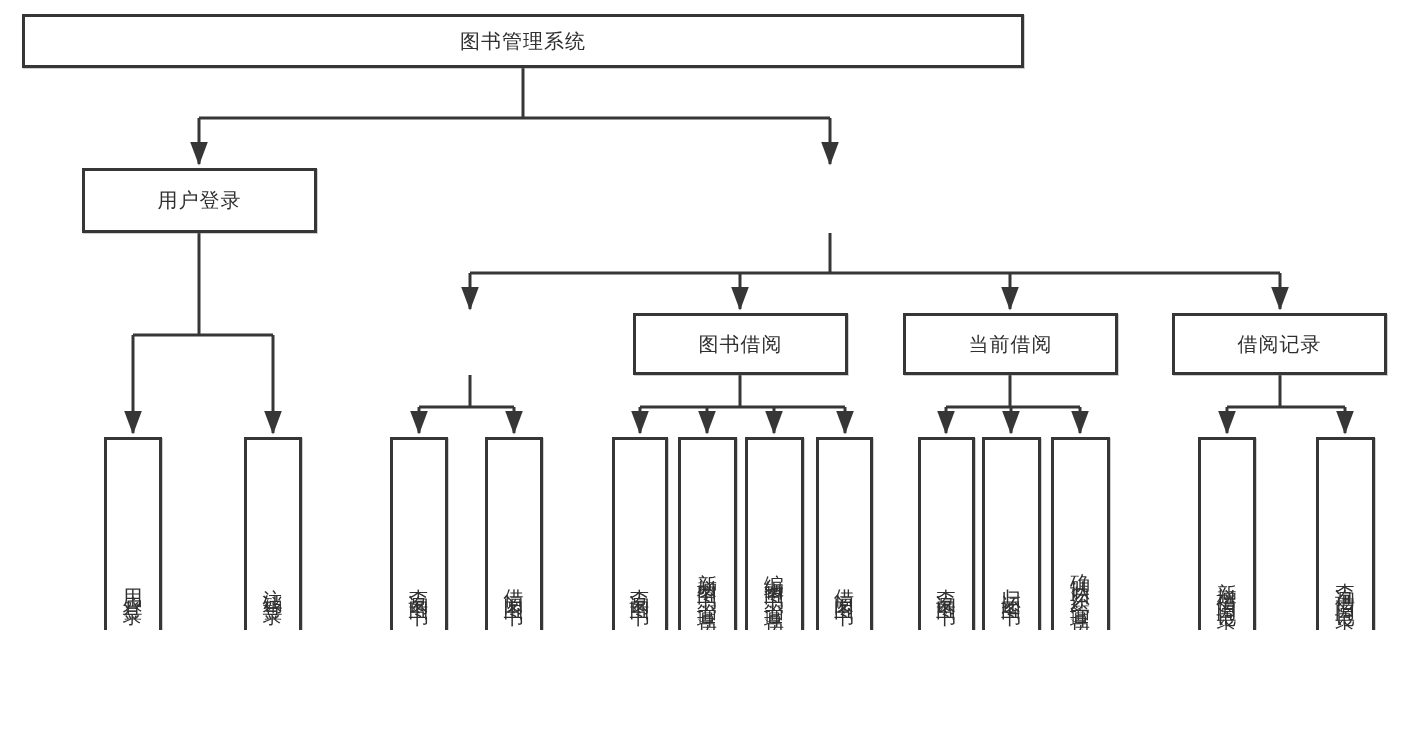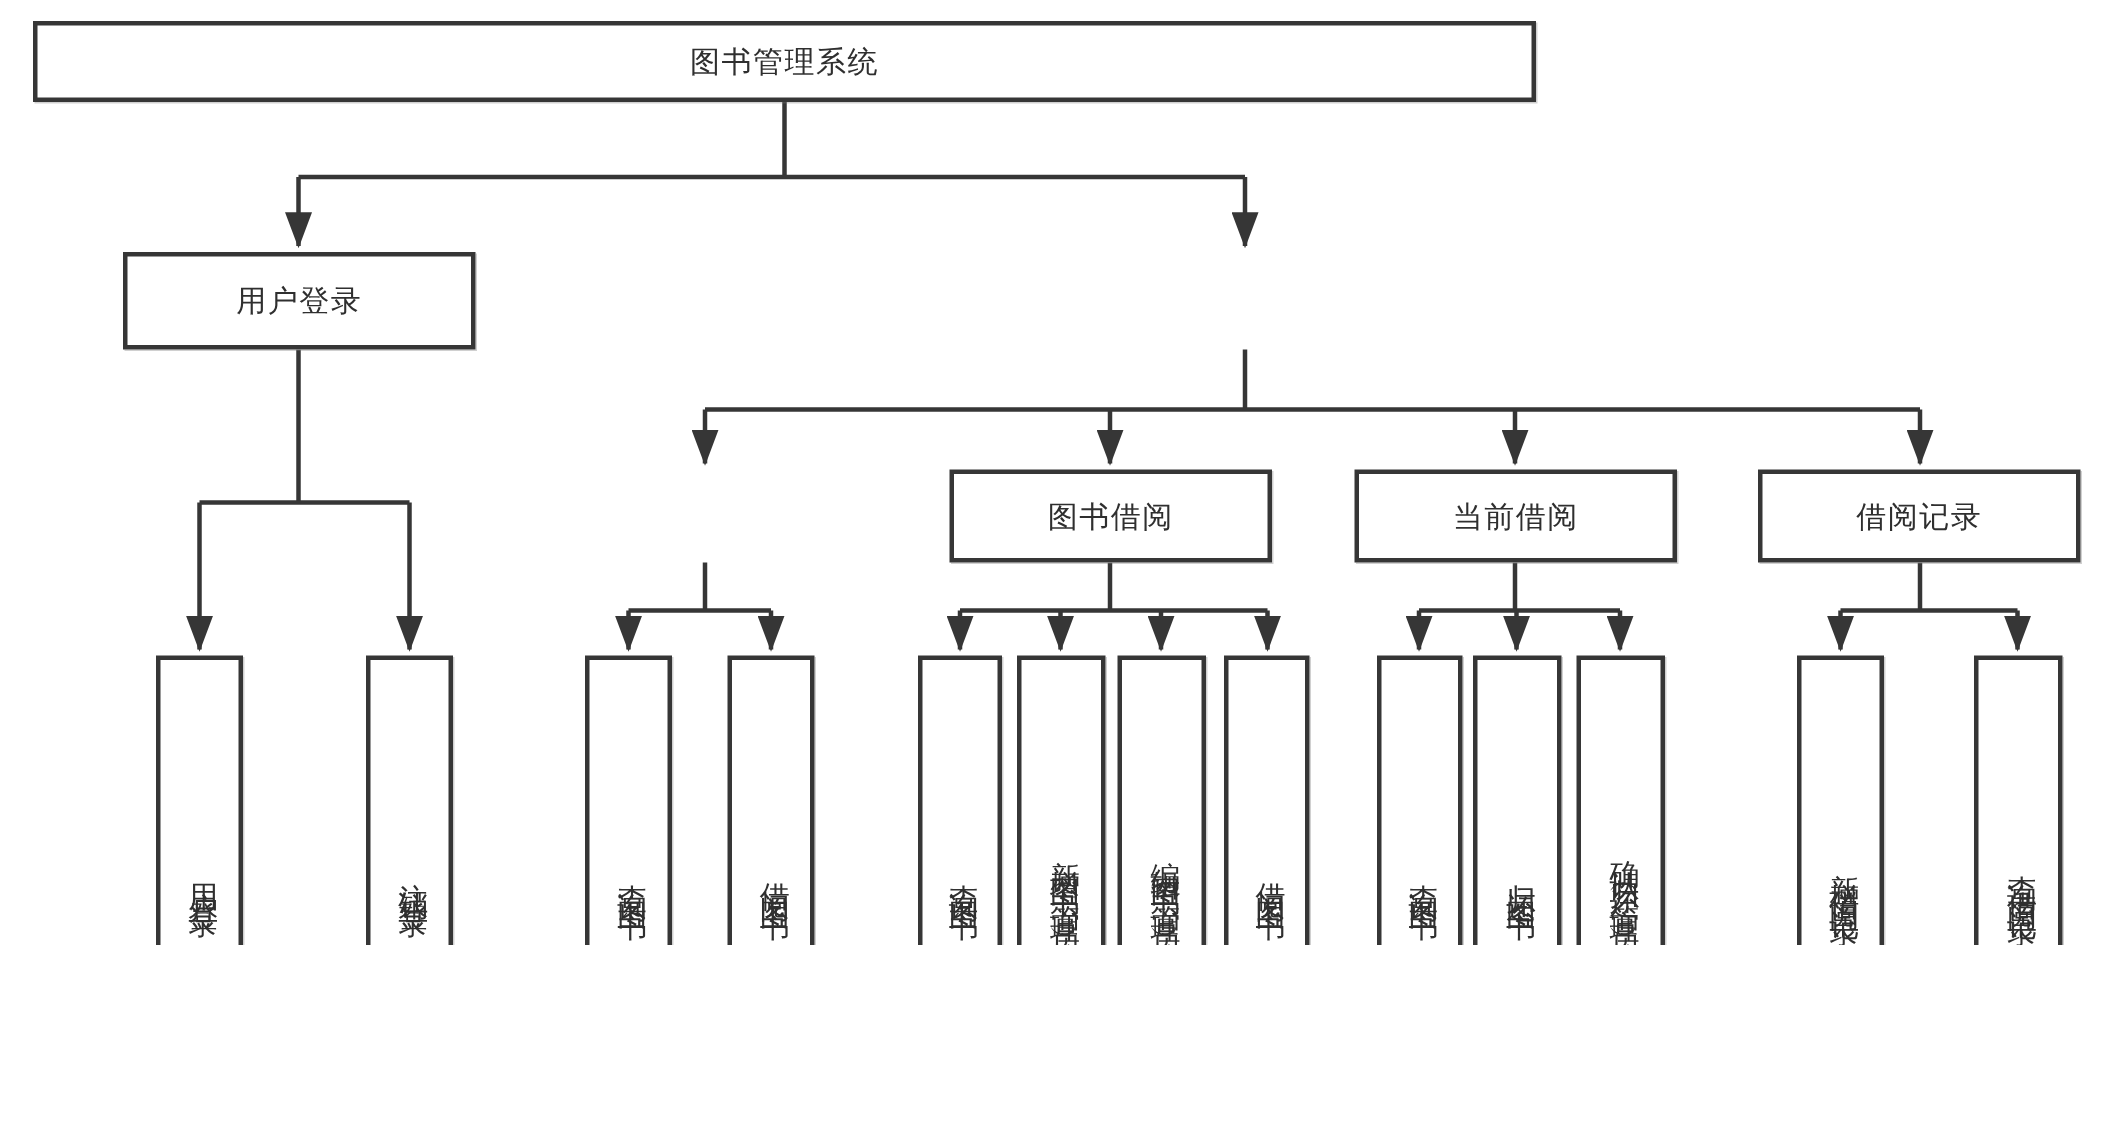--- a/index.html
+++ b/index.html
@@ -2,21 +2,21 @@
 <html><head>
 <meta charset="utf-8">
 <style>
   html, body { margin:0; padding:0; background:#ffffff; }
   .canvas {
     position: relative;
     width: 1405px;
     height: 630px;
     background: #ffffff;
     overflow: hidden;
-    font-family: Liberation Mono, monospace;
+    font-family: Liberation Sans, sans-serif;
     border-radius: 27px;
   }
   svg.connectors {
     position: absolute;
     left: 0; top: 0;
     width: 1405px; height: 747px;
   }
   svg.connectors line { stroke: #363636; stroke-width: 3; }
   svg.connectors .arrowhead { fill: #363636; }
   .box {

